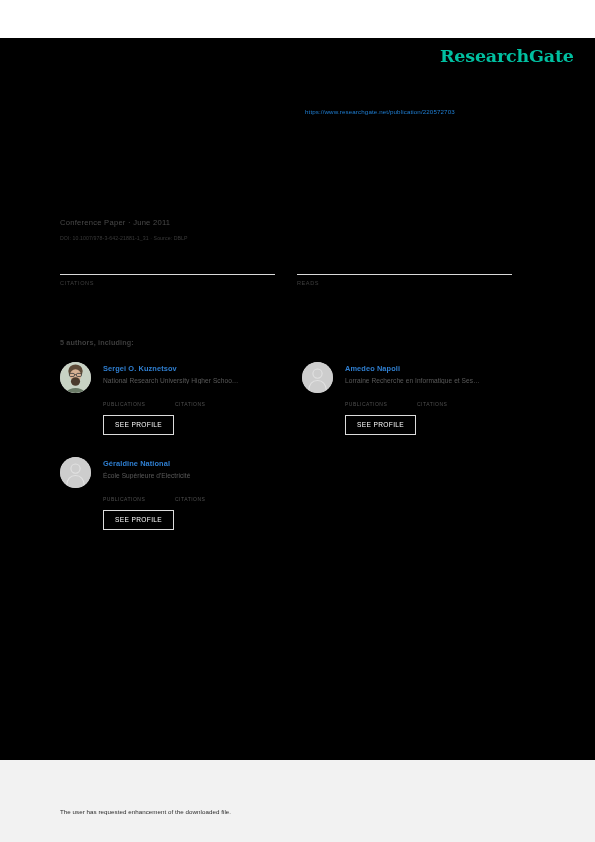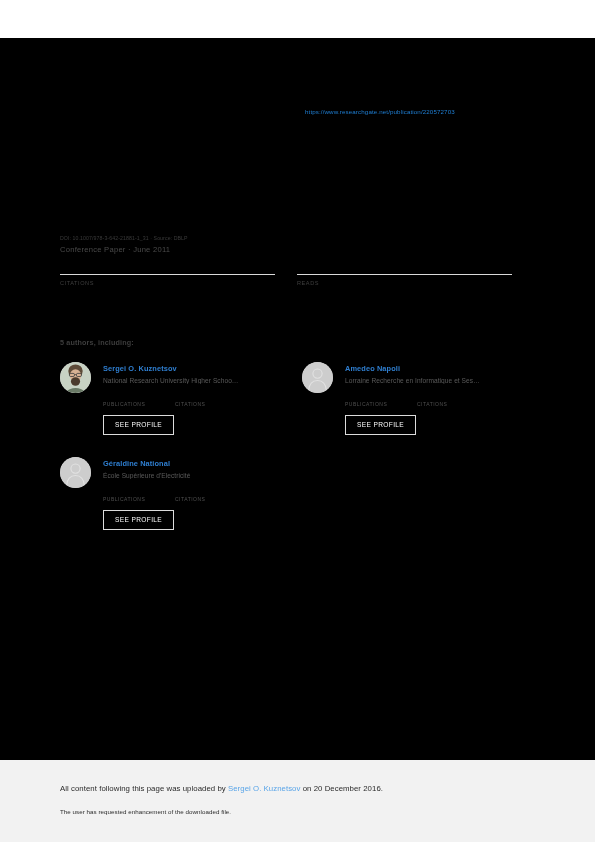--- a/index.html
+++ b/index.html
@@ -72,21 +72,20 @@
     font-weight: normal;
     color: #000000;
   }
   .paper-type {
     position: absolute;
     left: 60px; top: 218px;
     font-size: 7.6px;
     letter-spacing: 0.25px;
     color: #4a4a4a;
     white-space: nowrap;
-    margin-top: 27px;
   }
   .paper-doi {
     position: absolute;
     left: 60px; top: 235px;
     font-size: 5.2px;
     letter-spacing: 0.1px;
     color: #3a3a3a;
     white-space: nowrap;
   }
 
@@ -226,20 +225,21 @@
 </style>
 </head>
 <body>
 
 <div id="page">
 
   <div class="band-top"></div>
   <div class="band-main"></div>
   <div class="band-footer"></div>
 
+  <div class="rg-logo">ResearchGate</div>
 
   <div class="rg-url">https://www.researchgate.net/publication/220572703</div>
 
   <div class="paper-title"></div>
 
   <div class="paper-type">Conference Paper · June 2011</div>
 
   <div class="paper-doi">DOI: 10.1007/978-3-642-21881-1_31 · Source: DBLP</div>
 
   <div class="metric metric-citations">
@@ -338,19 +338,16 @@
           <div class="stat-value">120</div>
           <div class="stat-label">CITATIONS</div>
         </div>
       </div>
       <button class="see-profile">SEE PROFILE</button>
     </div>
   </div>
 
   <div class="hidden-note"></div>
 
-  <div class="footer-line-1">
-    <span>All content following this page was uploaded by </span><span class="footer-link">Sergei O. Kuznetsov</span><span> on 20 December 2016.</span>
-  </div>
 
   <div class="footer-line-2">The user has requested enhancement of the downloaded file.</div>
 
 </div>
 
 </body></html>

